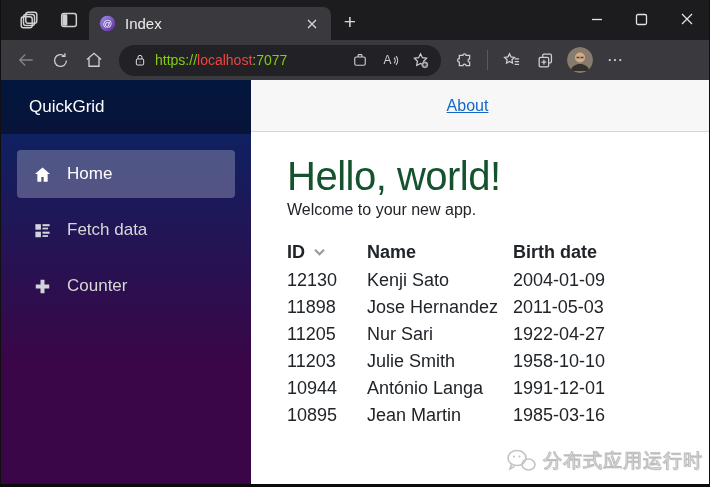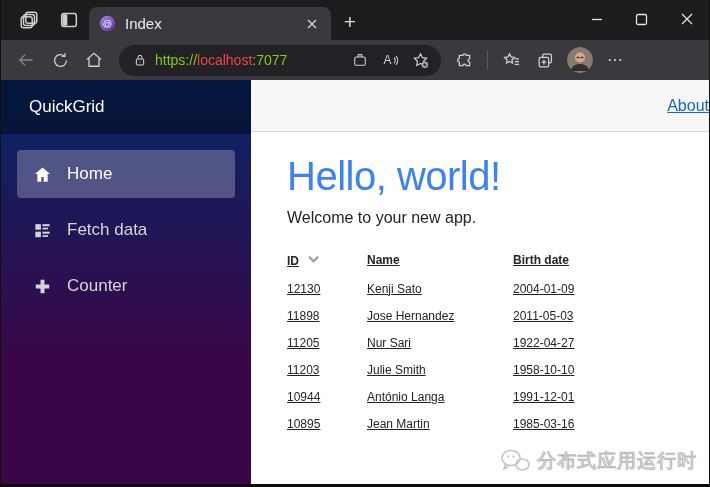--- a/index.html
+++ b/index.html
@@ -78,39 +78,39 @@
     height:48px; margin:0 16px 8px 16px; border-radius:4px;
     display:flex; align-items:center; padding-left:14px;
     color:#d7d7d7; font-size:17px; cursor:pointer;
   }
   .nav-item.active { background:rgba(255,255,255,0.25); color:#fff; }
   .nav-icon { width:22px; height:22px; margin-right:14px; display:flex; align-items:center; justify-content:center; }
 
   .main { flex:1; background:#fff; position:relative; display:flex; flex-direction:column; }
   .about-row {
     height:52px; flex:none; background:#f7f7f7; border-bottom:1px solid #d6d5d5;
-    display:flex; align-items:center; justify-content:flex-end; 
+    display:flex; align-items:center; justify-content:center; padding-right:25px;
   }
   .about-link { color:#1268c3; text-decoration:underline; font-size:16px; cursor:pointer; }
 
   .content { padding:22px 36px; color:#212529; }
-  .content h1 { font-size:40px; font-weight:500; letter-spacing:-0.5px; margin-bottom:10px; color:#3b82f6; }
+  .content h1 { font-size:40px; font-weight:500; letter-spacing:-0.5px; margin-bottom:2px; color:#14532d; }
   .content .lead { font-size:16px; margin-bottom:18px; }
 
-  table.grid { border-collapse:collapse; font-size:12px;text-decoration:underline; }
+  table.grid { border-collapse:collapse; font-size:18px; }
   table.grid th { text-align:left; font-weight:700; padding:3px 0; height:30px; vertical-align:middle; cursor:pointer; }
   table.grid td { padding:0; height:27px; vertical-align:middle; }
   .col-id { width:80px; }
   .col-name { width:146px; }
   .col-birth { width:130px; }
   .sort-ind { display:inline-block; margin-left:8px; vertical-align:1px; }
   .sort-ind svg { stroke:#9a9a9a; fill:none; stroke-width:2.4; }
 
   .watermark {
-    position:absolute; right:12px; bottom:10px;
+    position:absolute; right:6px; bottom:10px;
     display:flex; align-items:center; gap:6px;
     pointer-events:none;
   }
   .watermark .wm-text {
     font-size:19px; letter-spacing:1px;
     color:#f2f2f2;
     -webkit-text-stroke:1px #bdbdbd;
     text-shadow:1px 1px 1px #d9d9d9;
   }
 </style>

